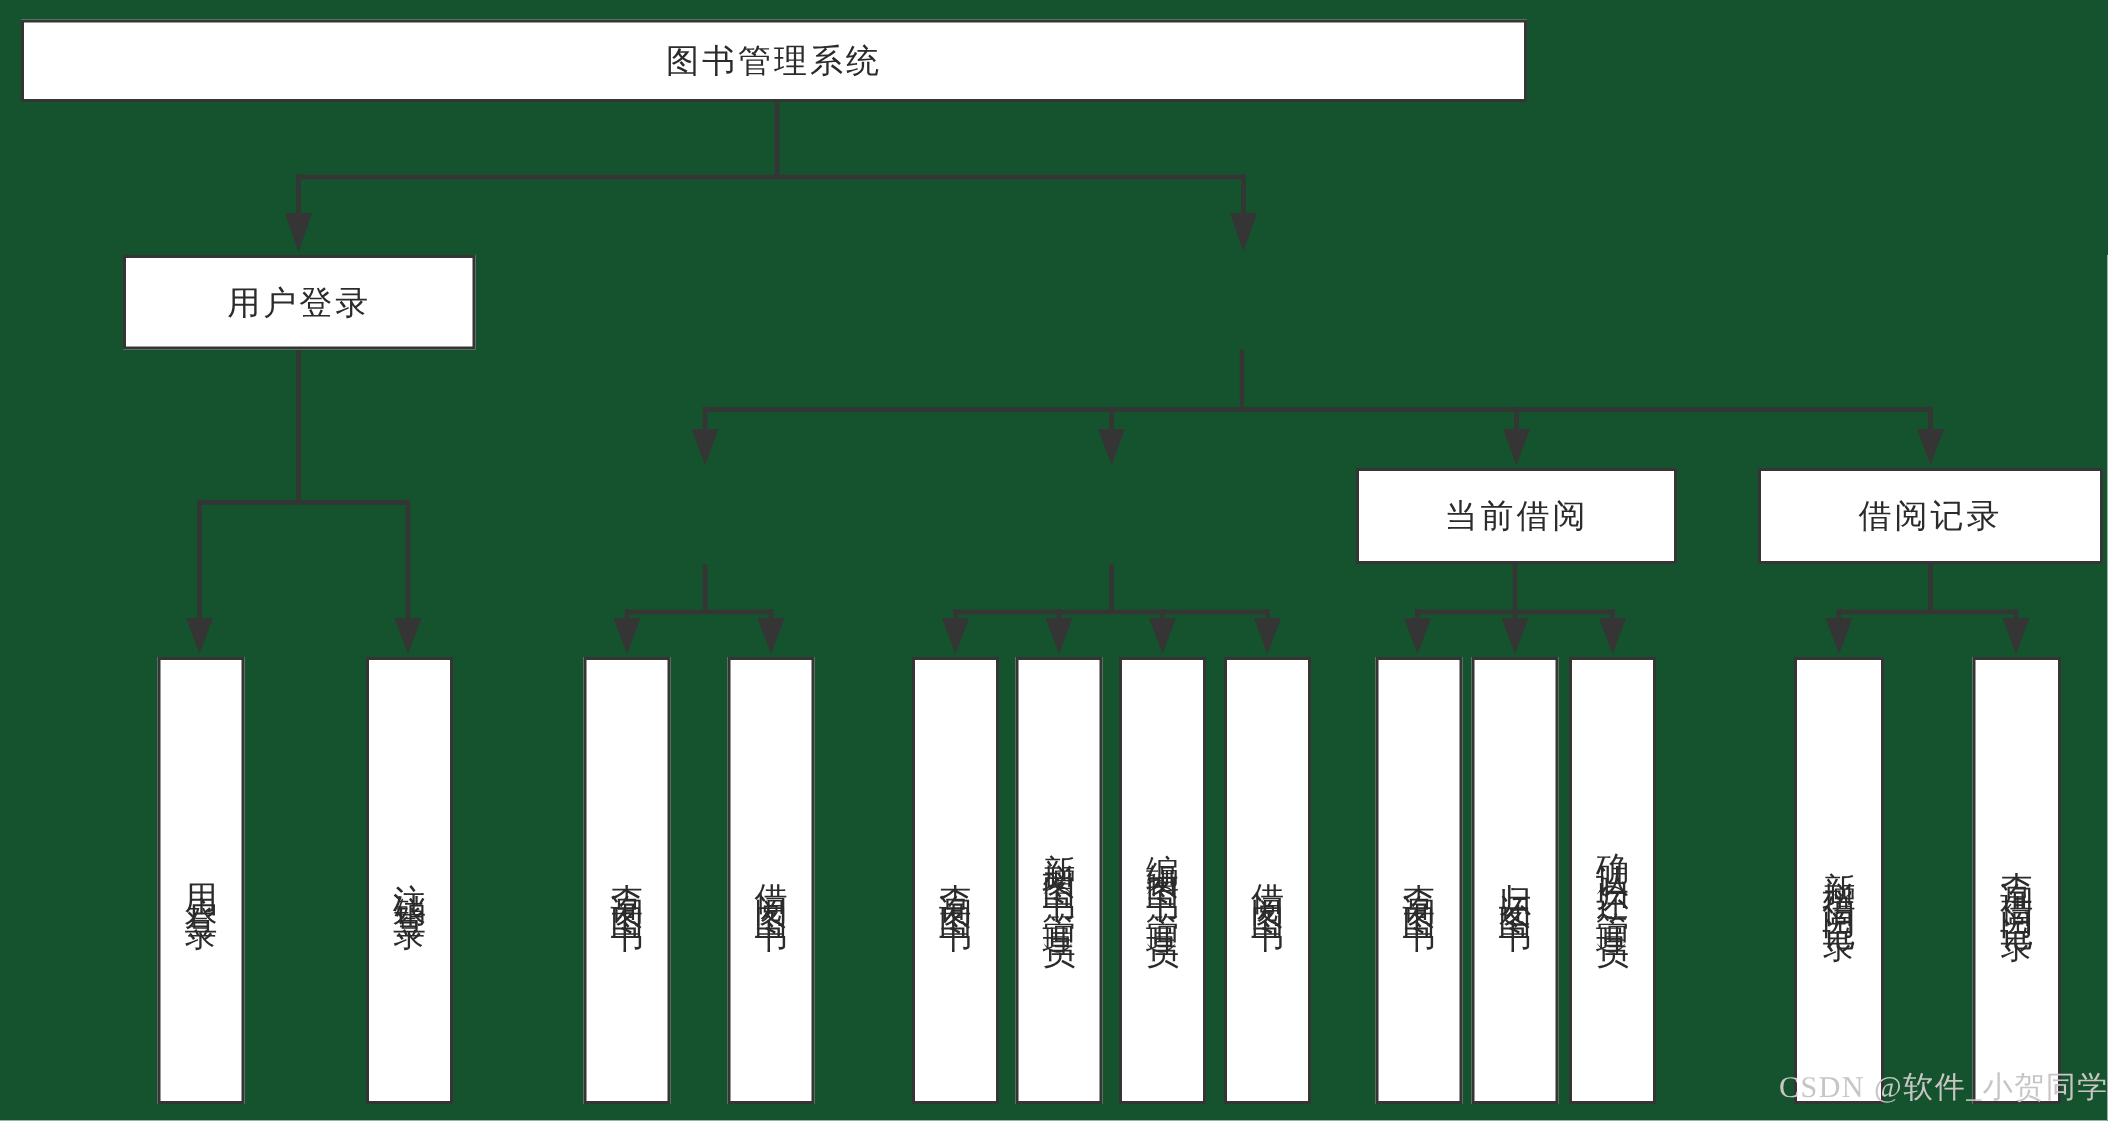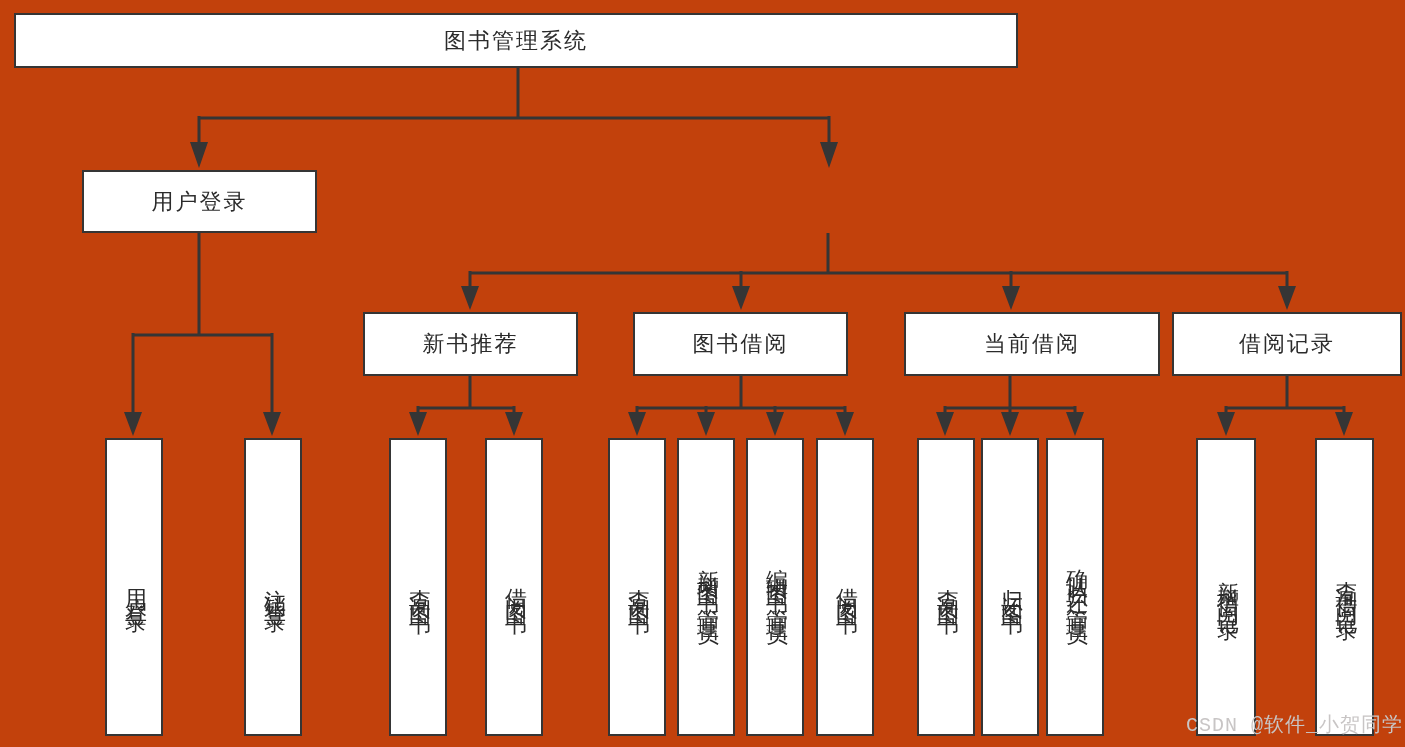--- a/index.html
+++ b/index.html
@@ -4,22 +4,22 @@
 <style>
   html, body {
     margin: 0;
     padding: 0;
     background: #ffffff;
   }
   #stage {
     position: relative;
     width: 1405px;
     height: 747px;
-    background: #c2410c;
-    font-family: Liberation Mono, monospace;
+    background: #14532d;
+    font-family: Liberation Serif, serif;
     color: #2b2b2b;
     overflow: hidden;
   }
   #connectors {
     position: absolute;
     left: 0;
     top: 0;
     width: 1405px;
     height: 747px;
   }
@@ -127,23 +127,21 @@
       M1001 412 L1019 412 L1010 436 Z
       M1066 412 L1084 412 L1075 436 Z
       M1217 412 L1235 412 L1226 436 Z
       M1335 412 L1353 412 L1344 436 Z"></path>
   </svg>
 
   <div class="box root hnode">图书管理系统</div>
 
   <div class="box hnode" style="left:82px; top:170px; width:235px; height:63px;">用户登录</div>
 
-  <div class="box hnode" style="left:363px; top:312px; width:215px; height:64px;">新书推荐</div>
-  <div class="box hnode" style="left:633px; top:312px; width:215px; height:64px;">图书借阅</div>
-  <div class="box hnode" style="left:904px; top:312px; width:256px; height:64px;">当前借阅</div>
+  <div class="box hnode" style="left:904px; top:312px; width:214px; height:64px;">当前借阅</div>
   <div class="box hnode" style="left:1172px; top:312px; width:230px; height:64px;">借阅记录</div>
 
   <div class="box leaf" style="left:105px;">
     <span class="vtext">用户登录</span>
   </div>
   <div class="box leaf" style="left:244px;">
     <span class="vtext">注销登录</span>
   </div>
 
   <div class="box leaf" style="left:389px;">

